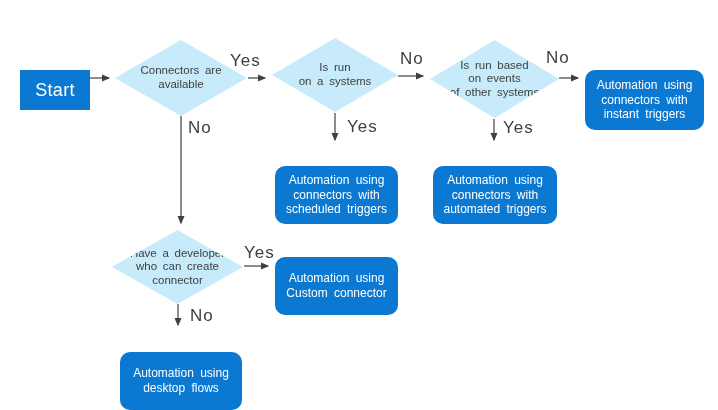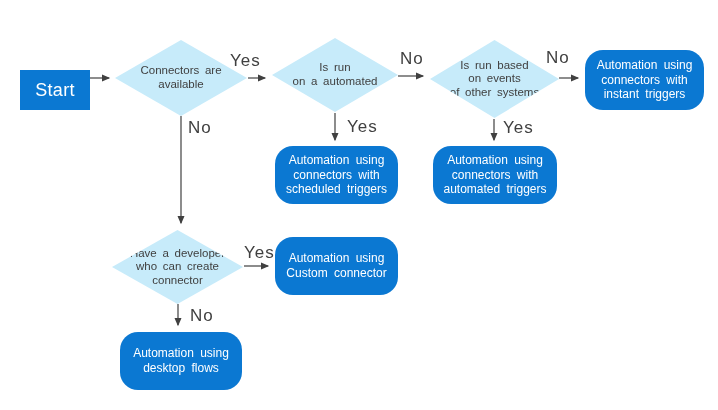--- a/index.html
+++ b/index.html
@@ -34,21 +34,22 @@
     line-height:1.18;
     word-spacing:2.5px;
     clip-path:polygon(50% 0,100% 50%,50% 100%,0 50%);
   }
   .result{
     background:var(--node-blue);
     color:var(--text-light);
     font-size:12px;
     line-height:1.22;
     word-spacing:3px;
-    border-radius:18px;
+    border-radius:10px;
+    margin-top:20px;
   }
   .edge-label{
     position:absolute;
     color:var(--text-dark);
     font-size:17px;
     letter-spacing:1px;
   }
   
   #n-start{left:20px;top:58px;width:70px;height:40px;margin-top:12px;}
   #n-d1{left:115px;top:40px;width:132px;height:76px;}
@@ -91,21 +92,21 @@
     <line x1="244" y1="266" x2="268" y2="266" stroke="#404040" stroke-width="1.2" marker-end="url(#arrowhead)"></line>
     <line x1="178" y1="304" x2="178" y2="325" stroke="#404040" stroke-width="1.2" marker-end="url(#arrowhead)"></line>
   </svg>
 
   <div id="n-start" class="node terminal">Start</div>
 
   <div id="n-d1" class="node decision">Connectors are
 available</div>
 
   <div id="n-d2" class="node decision">Is run
-on a automated</div>
+on a systems</div>
 
   <div id="n-d3" class="node decision">Is run based
 on events
 of other systems</div>
 
   <div id="n-d4" class="node decision">Have a developer
 who can create
 connector</div>
 
   <div id="n-instant" class="node result">Automation using

